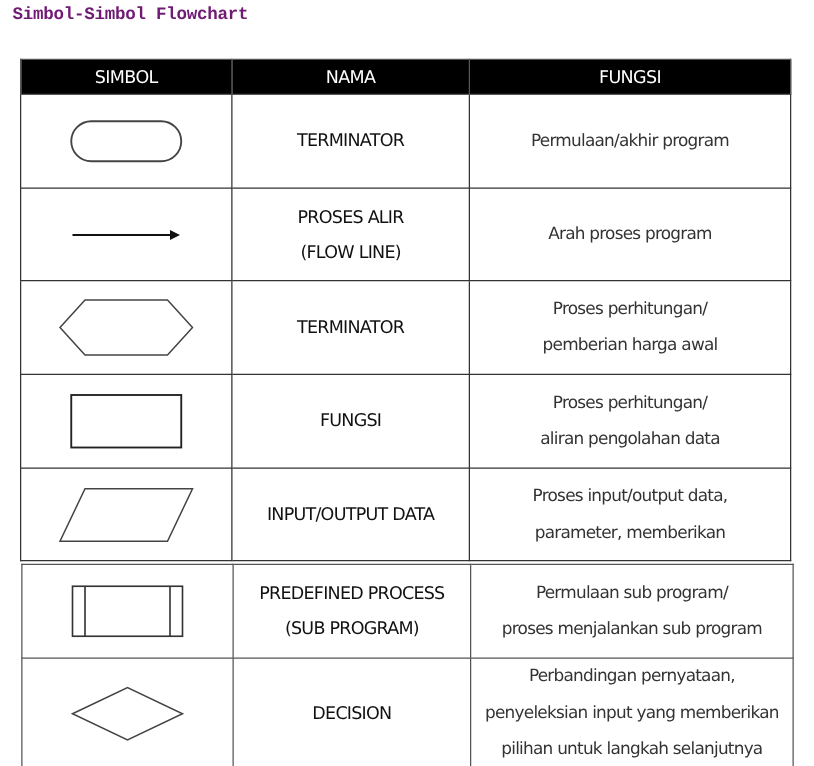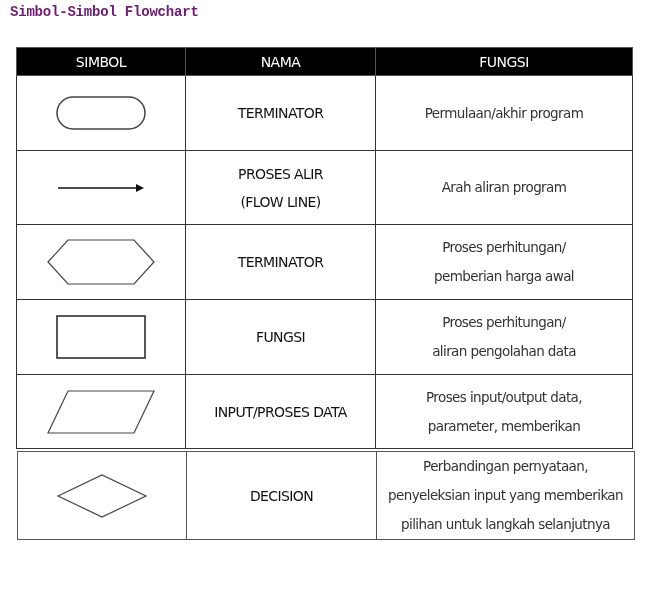--- a/index.html
+++ b/index.html
@@ -59,21 +59,21 @@
               <line x1="2" y1="6" x2="82" y2="6" stroke="#111" stroke-width="1.5"></line>
               <polygon points="80,2 88,6 80,10" fill="#111"></polygon>
             </svg>
     </div>
         </td>
     <td class="name">
           <div>PROSES ALIR</div>
           <div>(FLOW LINE)</div>
         </td>
     <td class="func">
-          <div>Arah aliran program</div>
+          <div>Arah proses program</div>
         </td>
   </tr>
 
   <tr style="height:75px">
     <td>
           <div class="sym">
       <svg width="110" height="48">
               <polygon points="2,24 22,2 88,2 108,24 88,46 22,46" fill="none" stroke="#444" stroke-width="1.2"></polygon>
             </svg>
     </div>
@@ -106,38 +106,57 @@
 
   <tr style="height:74px">
     <td>
           <div class="sym">
       <svg width="110" height="46">
               <polygon points="22,2 108,2 88,44 2,44" fill="none" stroke="#444" stroke-width="1.2"></polygon>
             </svg>
     </div>
         </td>
     <td class="name">
-          <div>INPUT/PROSES DATA</div>
+          <div>INPUT/OUTPUT DATA</div>
         </td>
     <td class="func">
           <div>Proses input/output data,</div>
           <div>parameter, memberikan</div>
         </td>
   </tr>
 </tbody>
   </table>
 
 <table id="t2">
   <colgroup>
       <col class="c1">
       <col class="c2">
       <col>
     </colgroup>
 
   <tbody>
+      <tr style="height:75px">
+    <td>
+          <div class="sym">
+      <svg width="92" height="44">
+              <rect x="2" y="2" width="88" height="40" fill="none" stroke="#333" stroke-width="1.3"></rect>
+              <line x1="12" y1="2" x2="12" y2="42" stroke="#333" stroke-width="1.3"></line>
+              <line x1="80" y1="2" x2="80" y2="42" stroke="#333" stroke-width="1.3"></line>
+            </svg>
+    </div>
+        </td>
+    <td class="name">
+          <div>PREDEFINED PROCESS</div>
+          <div>(SUB PROGRAM)</div>
+        </td>
+    <td class="func">
+          <div>Permulaan sub program/</div>
+          <div>proses menjalankan sub program</div>
+        </td>
+  </tr>
 
   <tr style="height:86px">
     <td>
           <div class="sym">
       <svg width="92" height="46">
               <polygon points="2,23 46,2 90,23 46,44" fill="none" stroke="#444" stroke-width="1.2"></polygon>
             </svg>
     </div>
         </td>
     <td class="name">

